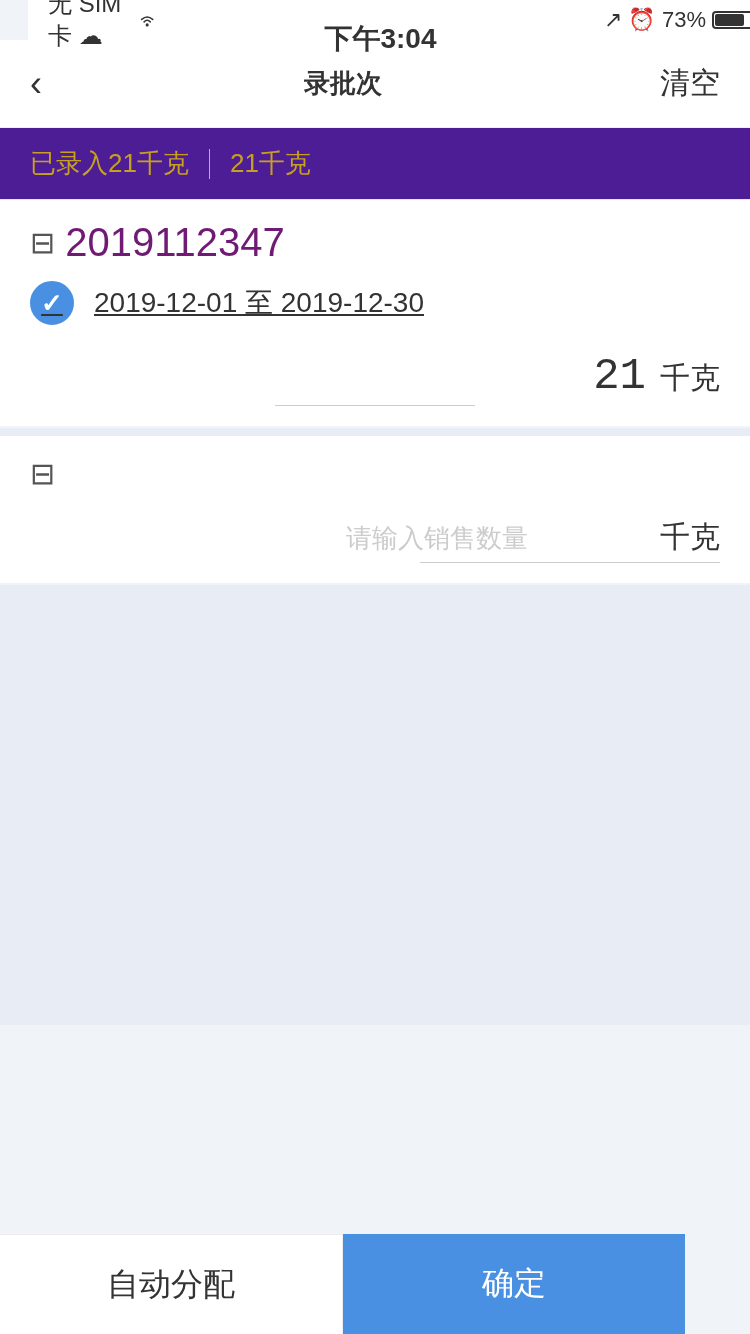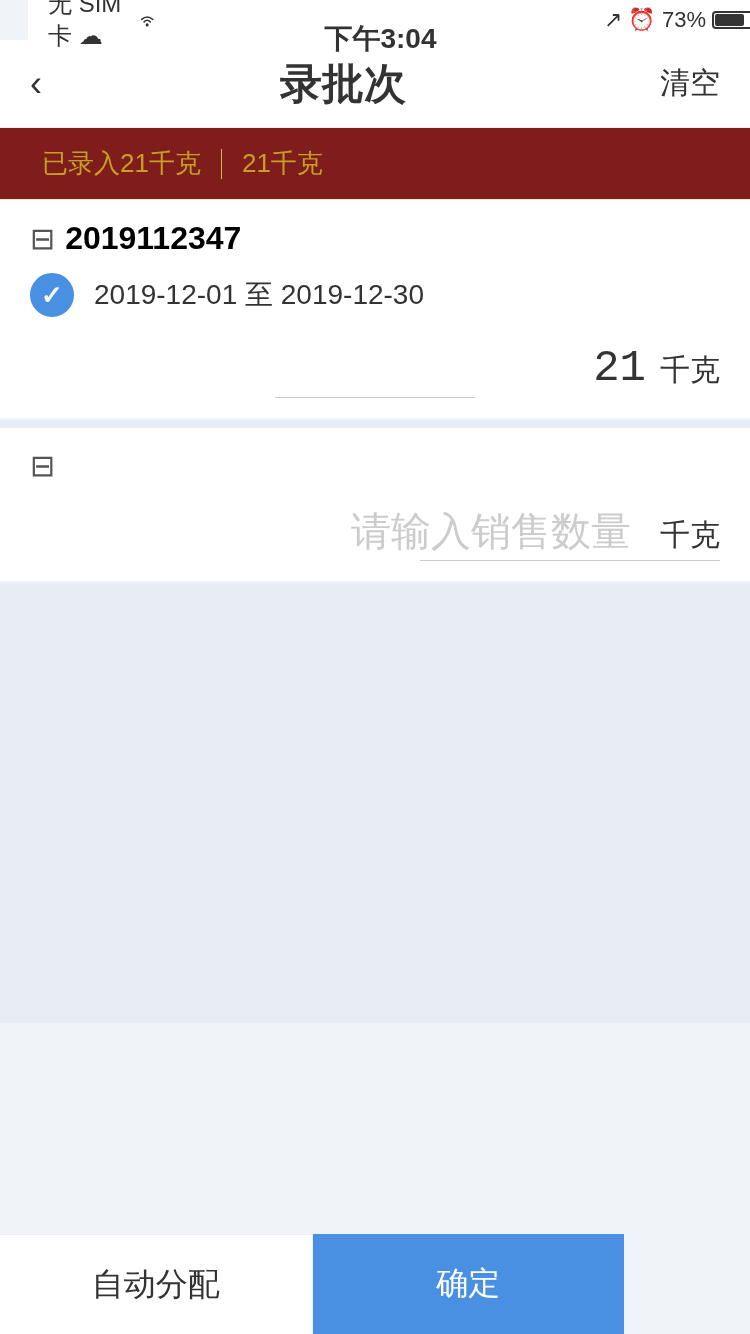--- a/index.html
+++ b/index.html
@@ -55,34 +55,34 @@
       justify-content: space-between;
       padding: 0 30px;
       border-bottom: 1px solid #eee;
     }
     .nav-back {
       font-size: 36px;
       color: #333;
       cursor: pointer;
     }
     .nav-title {
-      font-size: 42px;
+      font-size: 26px;
       font-weight: 600;
       color: #333;
     }
     .nav-action {
       font-size: 30px;
       color: #333;
       margin-left: 16px;
     }
 
     
     .info-banner {
-      background: #7f1d1d;
-      padding: 18px 42px;
+      background: #4c1d95;
+      padding: 18px 30px;
       display: flex;
       align-items: center;
       gap: 20px;
       border-bottom: 1px solid #f0e8c8;
     }
     .info-item {
       font-size: 26px;
       color: #c8a020;
     }
     .info-divider {
@@ -102,30 +102,31 @@
       display: flex;
       align-items: center;
       gap: 10px;
       margin-bottom: 16px;
     }
     .batch-icon {
       font-size: 30px;
       color: #555;
     }
     .batch-id {
-      font-size: 32px;
-      font-weight: 700;
-      color: #000000;
+      font-size: 40px;
+      font-weight: 400;
+      color: #701a75;
     }
 
     .batch-row {
       display: flex;
       align-items: center;
       gap: 20px;
       margin-bottom: 16px;
+      text-decoration: underline;
     }
 
     .radio-circle {
       width: 44px;
       height: 44px;
       border-radius: 50%;
       border: 2px solid #ccc;
       background: #fff;
       flex-shrink: 0;
     }
@@ -186,23 +187,22 @@
     .input-row {
       display: flex;
       align-items: baseline;
       justify-content: flex-end;
       gap: 14px;
       padding: 10px 0 4px;
     }
     .input-field {
       border: none;
       background: transparent;
-      font-size: 40px;
+      font-size: 26px;
       color: #c2410c;
-      text-align: right;
       outline: none;
       width: 300px;
     }
     .input-field::placeholder {
       color: #ccc;
     }
     .input-unit {
       font-size: 30px;
       color: #333;
     }
@@ -219,21 +219,21 @@
       background: #e8edf5;
       flex: 1;
       min-height: 440px;
     }
 
     
     .bottom-bar {
       position: fixed;
       bottom: 0;
       left: 0;
-      width: 624px;
+      width: 685px;
       height: 100px;
       display: flex;
       background: #fff;
     }
     .btn-auto {
       flex: 1;
       background: #fff;
       border: none;
       font-size: 32px;
       color: #333;

